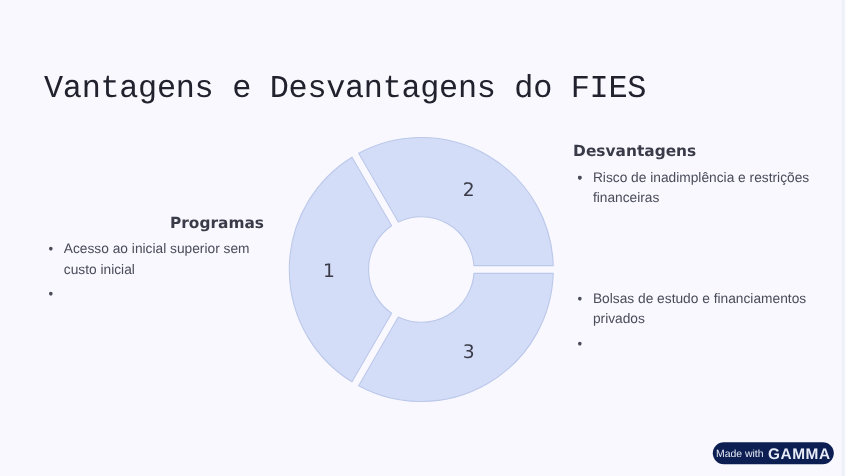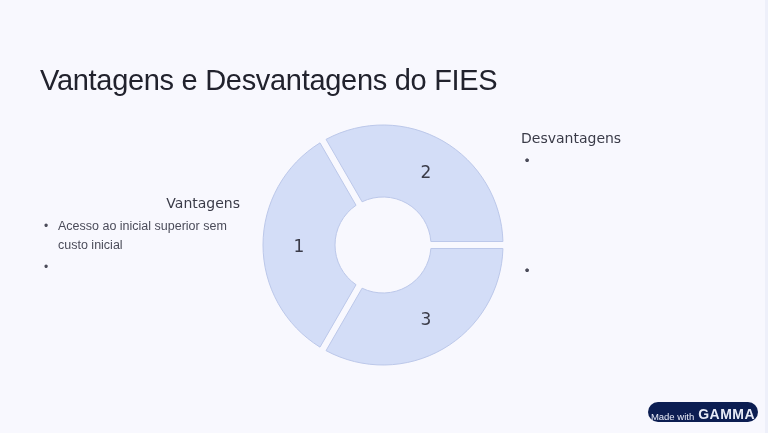--- a/index.html
+++ b/index.html
@@ -8,29 +8,29 @@
     background: #f8f8fe;
     font-family: "DejaVu Sans", sans-serif;
     position: relative;
   }
   .edge-strip {
     position: absolute; right: 0; top: 0; width: 3px; height: 433px;
     background: #eef0fa;
   }
   .title {
     position: absolute; left: 40px; top: 64px;
-    font-family: Liberation Sans, sans-serif;
+    font-family: Liberation Mono, monospace;
     font-size: 29px; font-weight: 500; color: #21222d;
     letter-spacing: -0.3px; white-space: nowrap;
     margin: 0;
   }
   .section { position: absolute; }
   .section h3 {
     margin: 0; font-family: "DejaVu Sans", sans-serif;
-    font-size: 14px; font-weight: 400; color: #3a3b48;
+    font-size: 14px; font-weight: 700; color: #3a3b48;
     line-height: 20px;
   }
   .section ul { list-style: none; margin: 4px 0 0 0; padding: 0; }
   .section li {
     position: relative; padding-left: 18px;
     font-family: "Liberation Sans", sans-serif;
     font-size: 12.5px; line-height: 19px; color: #4b4c5a;
     margin-bottom: 3px;
   }
   .section li .bullet {
@@ -44,21 +44,21 @@
 
   .donut { position: absolute; left: 0; top: 0; }
   .seg-label {
     font-family: "DejaVu Sans", sans-serif; font-size: 17px;
     fill: #3a3b48;
   }
   .badge {
     position: absolute; left: 648px; top: 402px;
     width: 110px; height: 20px; border-radius: 10px;
     background: #0c1e52;
-    display: flex; align-items: flex-end; justify-content: center;
+    display: flex; align-items: center; justify-content: center;
     gap: 4px; color: #e8ecf8;
     font-family: "Liberation Sans", sans-serif; font-size: 9.5px;
   }
   .badge .brand { font-weight: 700; letter-spacing: 0.5px; font-size: 14px; }
 </style>
 </head>
 <body>
 
 <div class="edge-strip"></div>
 
@@ -69,38 +69,38 @@
       <path d="M319.99485984774054,347.12909631634926 A120,120 0 0 1 319.9948598477406,142.87090368365074 L356.0353701616236,205.28968978112434 A48,48 0 0 0 356.03537016162363,284.7103102188757 Z"></path>
       <path d="M326.0561782006235,139.37139990096975 A120,120 0 0 1 502.9489619516359,241.50049621731895 L430.8724523608953,241.50310066576003 A48,48 0 0 0 362.0921774774811,201.79279044688434 Z"></path>
       <path d="M502.9489619516359,248.49950378268102 A120,120 0 0 1 326.05617820062355,350.6286000990303 L362.0921774774811,288.20720955311566 A48,48 0 0 0 430.8724523608953,248.49689933424 Z"></path>
     </g>
   <text class="seg-label" x="299" y="252" text-anchor="middle">1</text>
   <text class="seg-label" x="426" y="178" text-anchor="middle">2</text>
   <text class="seg-label" x="426" y="325" text-anchor="middle">3</text>
 </svg>
 
 <div class="section" id="sec-vantagens">
-  <h3>Vantagens</h3>
+  <h3>Programas</h3>
   <ul>
     <li><span class="bullet">•</span><span>Acesso ao inicial superior sem custo inicial</span></li>
     <li><span class="bullet">•</span></li>
   </ul>
 </div>
 
 <div class="section" id="sec-desvantagens">
   <h3>Desvantagens</h3>
   <ul>
     <li><span class="bullet">•</span></li>
-    <li><span class="bullet">•</span></li>
+    <li><span class="bullet">•</span><span>Risco de inadimplência e restrições financeiras</span></li>
   </ul>
 </div>
 
 <div class="section" id="sec-alternativas">
   <ul>
-    <li><span class="bullet">•</span></li>
+    <li><span class="bullet">•</span><span>Bolsas de estudo e financiamentos privados</span></li>
     <li><span class="bullet">•</span></li>
   </ul>
 </div>
 
 <div class="badge">
   <span>Made with</span>
   <span class="brand">GAMMA</span>
 </div>
 
 </body></html>

